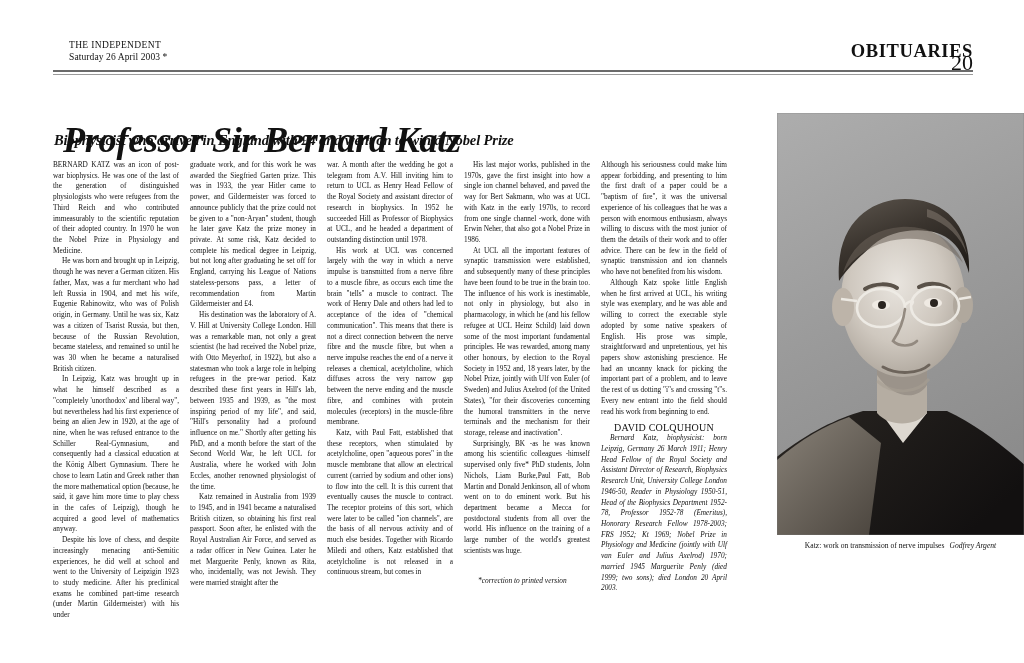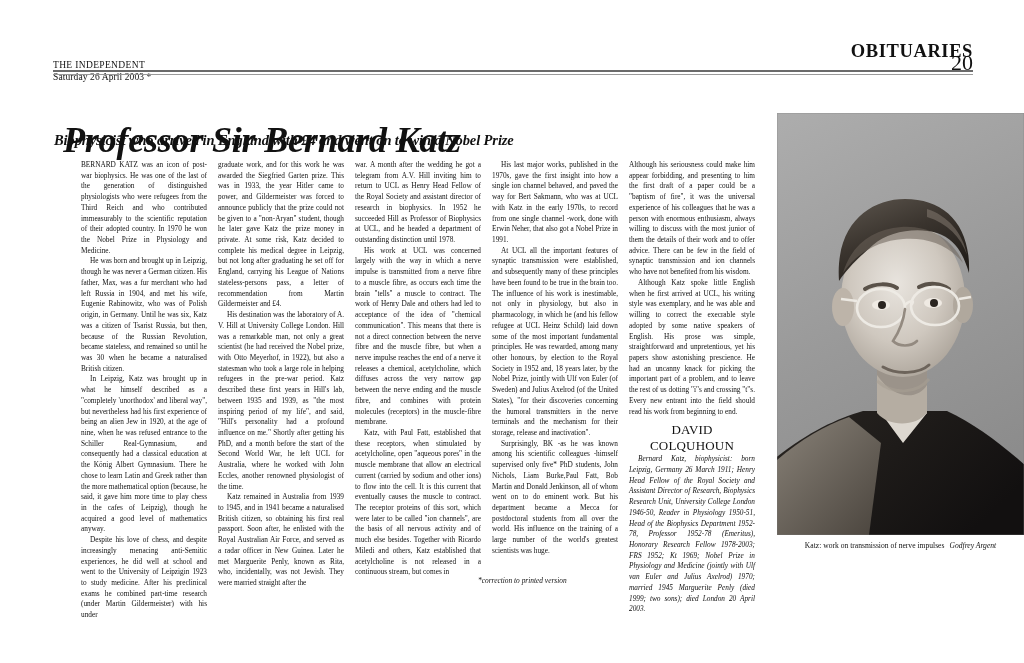--- a/index.html
+++ b/index.html
@@ -25,24 +25,23 @@
   
   .masthead {
     position: absolute;
     left: 53px;
     top: 40px;
     width: 920px;
     height: 34px;
   }
   .masthead-left {
     position: absolute;
-    left: 0;
+    left: 16px;
     top: 0;
     line-height: 1.25;
-    margin-top: 20px;
   }
   .paper-name {
     font-size: 9.5px;
     letter-spacing: 0.35px;
     font-weight: normal;
   }
   .paper-date {
     font-size: 9.5px;
     font-weight: normal;
     letter-spacing: 0.1px;
@@ -95,40 +94,39 @@
   }
 
   
   .columns {
     position: absolute;
     left: 53px;
     top: 160px;
     width: 679px;
     display: flex;
     gap: 11px;
-    margin-left: 28px;
   }
   .col {
     width: 126px;
     flex: 0 0 126px;
   }
   .col p {
     margin: 0;
     font-size: 7.3px;
     line-height: 1.47;
     text-align: justify;
     text-indent: 9px;
     -webkit-hyphens: auto;
     hyphens: auto;
   }
   .col p.noindent { text-indent: 0; }
 
   .byline {
     margin-top: 5px;
-    font-size: 13px;
+    font-size: 10px;
     text-align: center;
     letter-spacing: 0.2px;
   }
   .bio {
     margin-top: 8px;
     font-size: 7.4px;
     line-height: 1.5;
     font-style: italic;
     text-align: justify;
     text-indent: 0;
@@ -202,21 +200,21 @@
       <p>Katz remained in Australia from 1939 to 1945, and in 1941 became a naturalised British citizen, so obtaining his first real passport. Soon after, he enlisted with the Royal Australian Air Force, and served as a radar officer in New Guinea. Later he met Marguerite Penly, known as Rita, who, incidentally, was not Jewish. They were married straight after the</p>
     </div>
 
     <div class="col">
       <p class="noindent">war. A month after the wedding he got a telegram from A.V. Hill inviting him to return to UCL as Henry Head Fellow of the Royal Society and assistant director of research in biophysics. In 1952 he succeeded Hill as Professor of Biophysics at UCL, and he headed a department of outstanding distinction until 1978.</p>
       <p>His work at UCL was concerned largely with the way in which a nerve impulse is transmitted from a nerve fibre to a muscle fibre, as occurs each time the brain "tells" a muscle to contract. The work of Henry Dale and others had led to acceptance of the idea of "chemical communication". This means that there is not a direct connection between the nerve fibre and the muscle fibre, but when a nerve impulse reaches the end of a nerve it releases a chemical, acetylcholine, which diffuses across the very narrow gap between the nerve ending and the muscle fibre, and combines with protein molecules (receptors) in the muscle-fibre membrane.</p>
       <p>Katz, with Paul Fatt, established that these receptors, when stimulated by acetylcholine, open "aqueous pores" in the muscle membrane that allow an electrical current (carried by sodium and other ions) to flow into the cell. It is this current that eventually causes the muscle to contract. The receptor proteins of this sort, which were later to be called "ion channels", are the basis of all nervous activity and of much else besides. Together with Ricardo Miledi and others, Katz established that acetylcholine is not released in a continuous stream, but comes in</p>
     </div>
 
     <div class="col">
-      <p>His last major works, published in the 1970s, gave the first insight into how a single ion channel behaved, and paved the way for Bert Sakmann, who was at UCL with Katz in the early 1970s, to record from one single channel -work, done with Erwin Neher, that also got a Nobel Prize in 1991.</p>
+      <p>His last major works, published in the 1970s, gave the first insight into how a single ion channel behaved, and paved the way for Bert Sakmann, who was at UCL with Katz in the early 1970s, to record from one single channel -work, done with Erwin Neher, that also got a Nobel Prize in 1986.</p>
       <p>At UCL all the important features of synaptic transmission were established, and subsequently many of these principles have been found to be true in the brain too. The influence of his work is inestimable, not only in physiology, but also in pharmacology, in which he (and his fellow refugee at UCL Heinz Schild) laid down some of the most important fundamental principles. He was rewarded, among many other honours, by election to the Royal Society in 1952 and, 18 years later, by the Nobel Prize, jointly with Ulf von Euler (of Sweden) and Julius Axelrod (of the United States), "for their discoveries concerning the humoral transmitters in the nerve terminals and the mechanism for their storage, release and inactivation".</p>
       <p>Surprisingly, BK -as he was known among his scientific colleagues -himself supervised only five* PhD students, John Nichols, Liam Burke,Paul Fatt, Bob Martin and Donald Jenkinson, all of whom went on to do eminent work. But his department became a Mecca for postdoctoral students from all over the world. His influence on the training of a large number of the world's greatest scientists was huge.</p>
     </div>
 
     <div class="col">
       <p class="noindent">Although his seriousness could make him appear forbidding, and presenting to him the first draft of a paper could be a "baptism of fire", it was the universal experience of his colleagues that he was a person with enormous enthusiasm, always willing to discuss with the most junior of them the details of their work and to offer advice. There can be few in the field of synaptic transmission and ion channels who have not benefited from his wisdom.</p>
       <p>Although Katz spoke little English when he first arrived at UCL, his writing style was exemplary, and he was able and willing to correct the execrable style adopted by some native speakers of English. His prose was simple, straightforward and unpretentious, yet his papers show astonishing prescience. He had an uncanny knack for picking the important part of a problem, and to leave the rest of us dotting "i"s and crossing "t"s. Every new entrant into the field should read his work from beginning to end.</p>
       <div class="byline">DAVID COLQUHOUN</div>
       <p class="bio">Bernard Katz, biophysicist: born Leipzig, Germany 26 March 1911; Henry Head Fellow of the Royal Society and Assistant Director of Research, Biophysics Research Unit, University College London 1946-50, Reader in Physiology 1950-51, Head of the Biophysics Department 1952-78, Professor 1952-78 (Emeritus), Honorary Research Fellow 1978-2003; FRS 1952; Kt 1969; Nobel Prize in Physiology and Medicine (jointly with Ulf van Euler and Julius Axelrod) 1970; married 1945 Marguerite Penly (died 1999; two sons); died London 20 April 2003.</p>
     </div>

